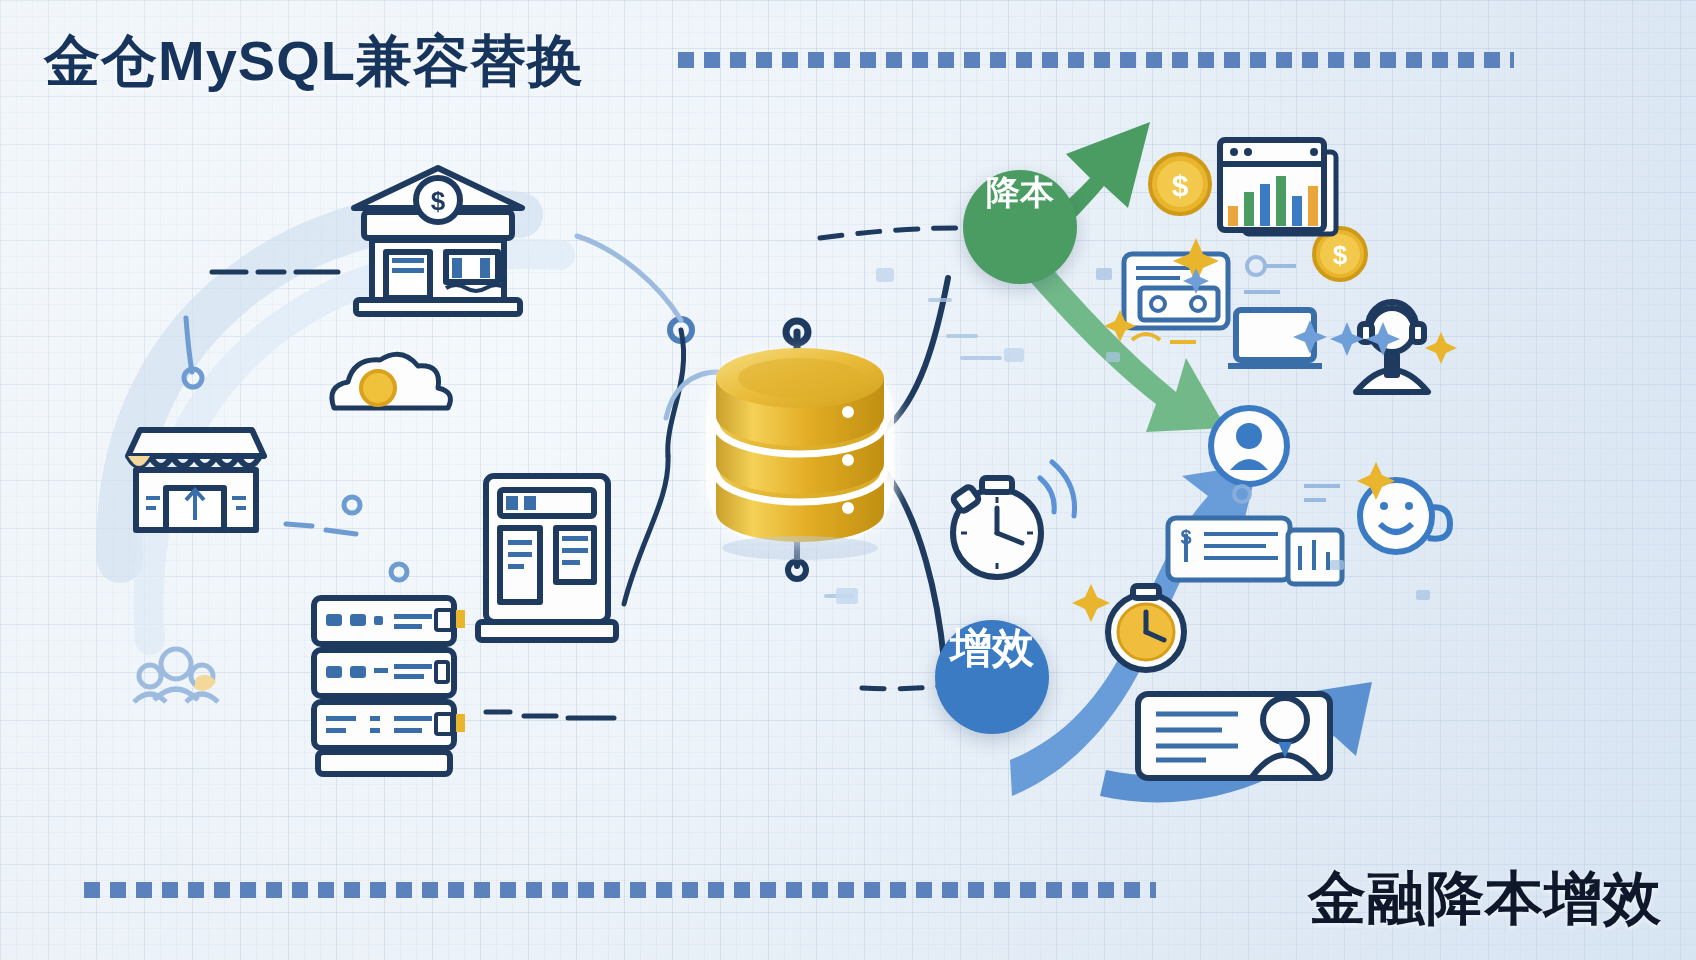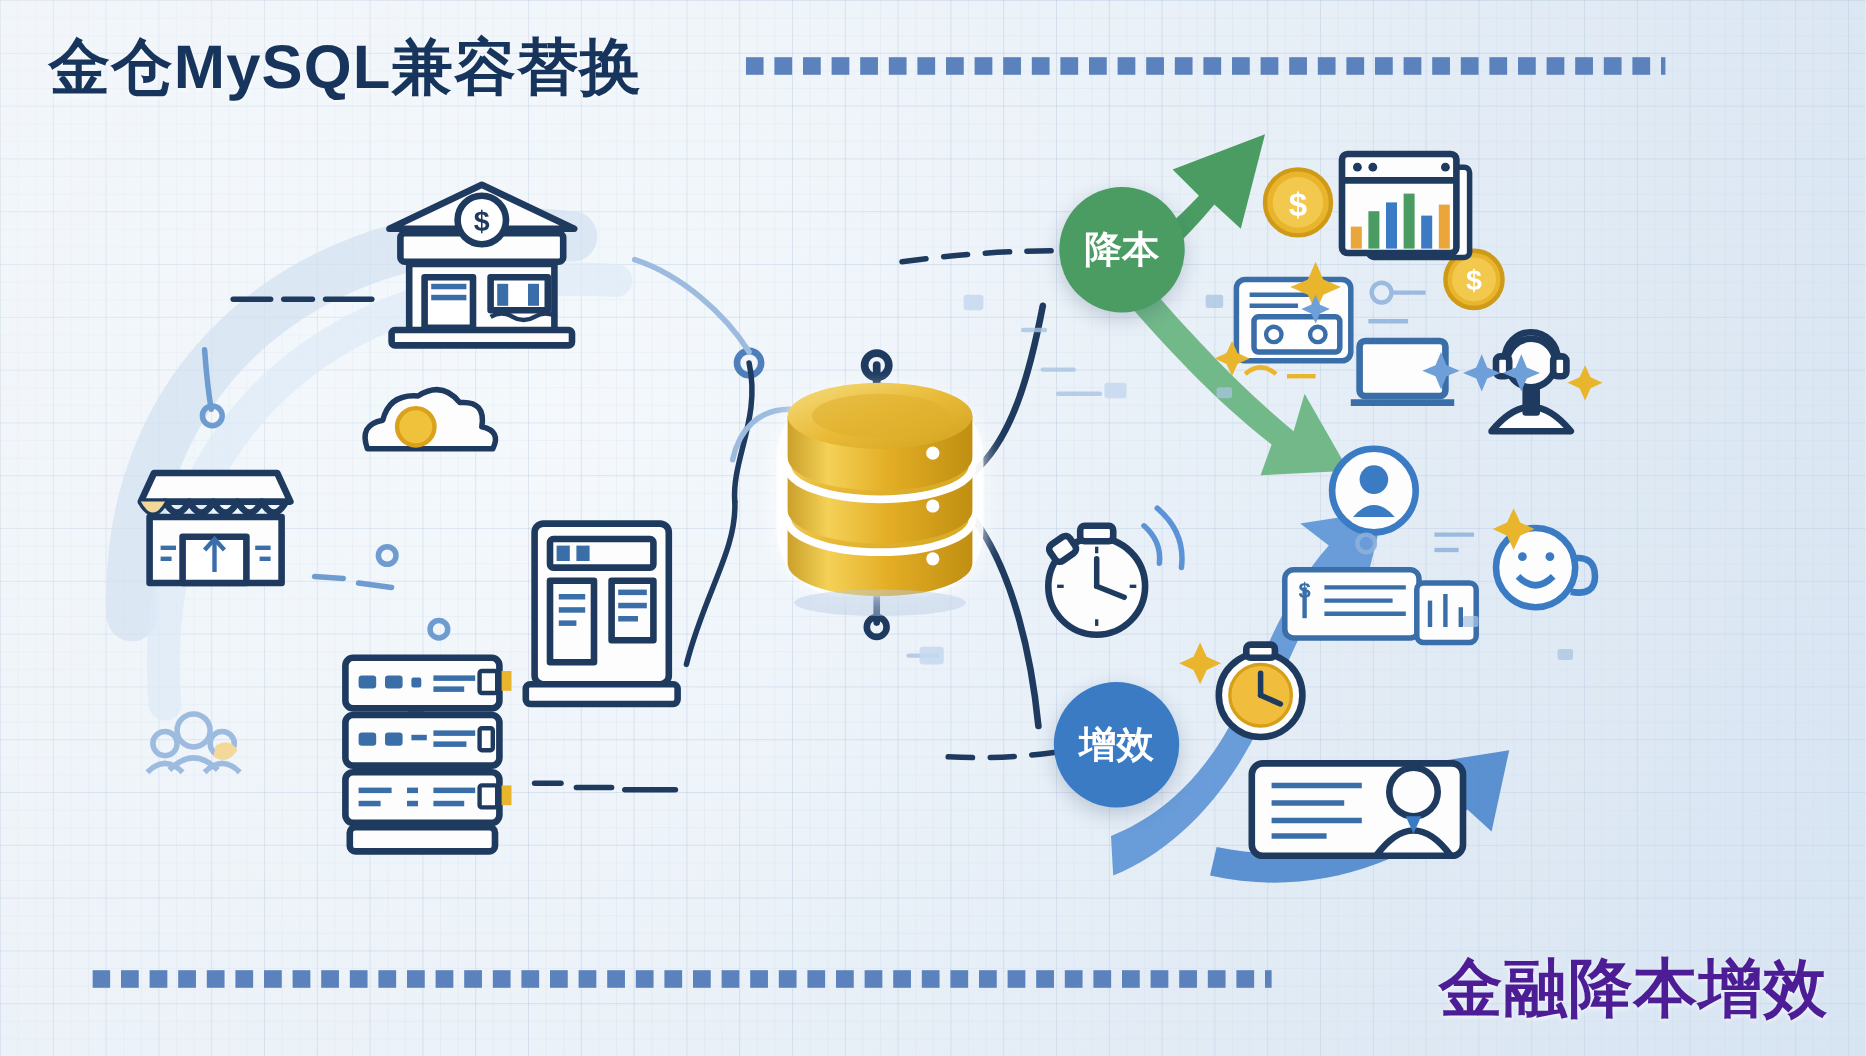--- a/index.html
+++ b/index.html
@@ -37,41 +37,41 @@
 
   
   .title{
     position:absolute;left:44px;top:24px;
     font-size:56px;font-weight:bold;color:#17345c;
     letter-spacing:1px;white-space:nowrap;
     text-shadow:0 2px 5px rgba(255,255,255,.65);
   }
   .footer-title{
     position:absolute;right:34px;bottom:22px;
-    font-size:58px;font-weight:bold;color:#4c1d95;
+    font-size:58px;font-weight:bold;color:#0f172a;
     letter-spacing:1px;white-space:nowrap;
     text-shadow:0 2px 5px rgba(255,255,255,.65);
   }
   .dash-rule{
     position:absolute;height:16px;
     background-image:linear-gradient(to right,#5b82bd 0 16px, transparent 16px 26px);
     background-size:26px 16px;background-repeat:repeat-x;
   }
   #dash-top{left:678px;top:52px;width:836px;}
   #dash-bottom{left:84px;bottom:62px;width:1072px;}
 
   
   .badge{
     position:absolute;border-radius:50%;
-    display:flex;align-items:center;justify-content:center;
+    display:flex;justify-content:center;
     color:#fff;font-weight:bold;white-space:nowrap;
     box-shadow:0 6px 18px rgba(30,60,100,.22);
   }
   #badge-cost{left:963px;top:170px;width:114px;height:114px;background:#4a9c63;font-size:34px;}
-  #badge-eff{left:958px;top:620px;width:114px;height:114px;background:#3a7bc4;font-size:34px;}
+  #badge-eff{left:935px;top:620px;width:114px;height:114px;background:#3a7bc4;font-size:42px;}
 
   
   .layer{position:absolute;left:0;top:0;width:1696px;height:960px;}
   .nofill{fill:none;}
 </style>
 </head>
 <body>
 
 <div id="stage">
 

